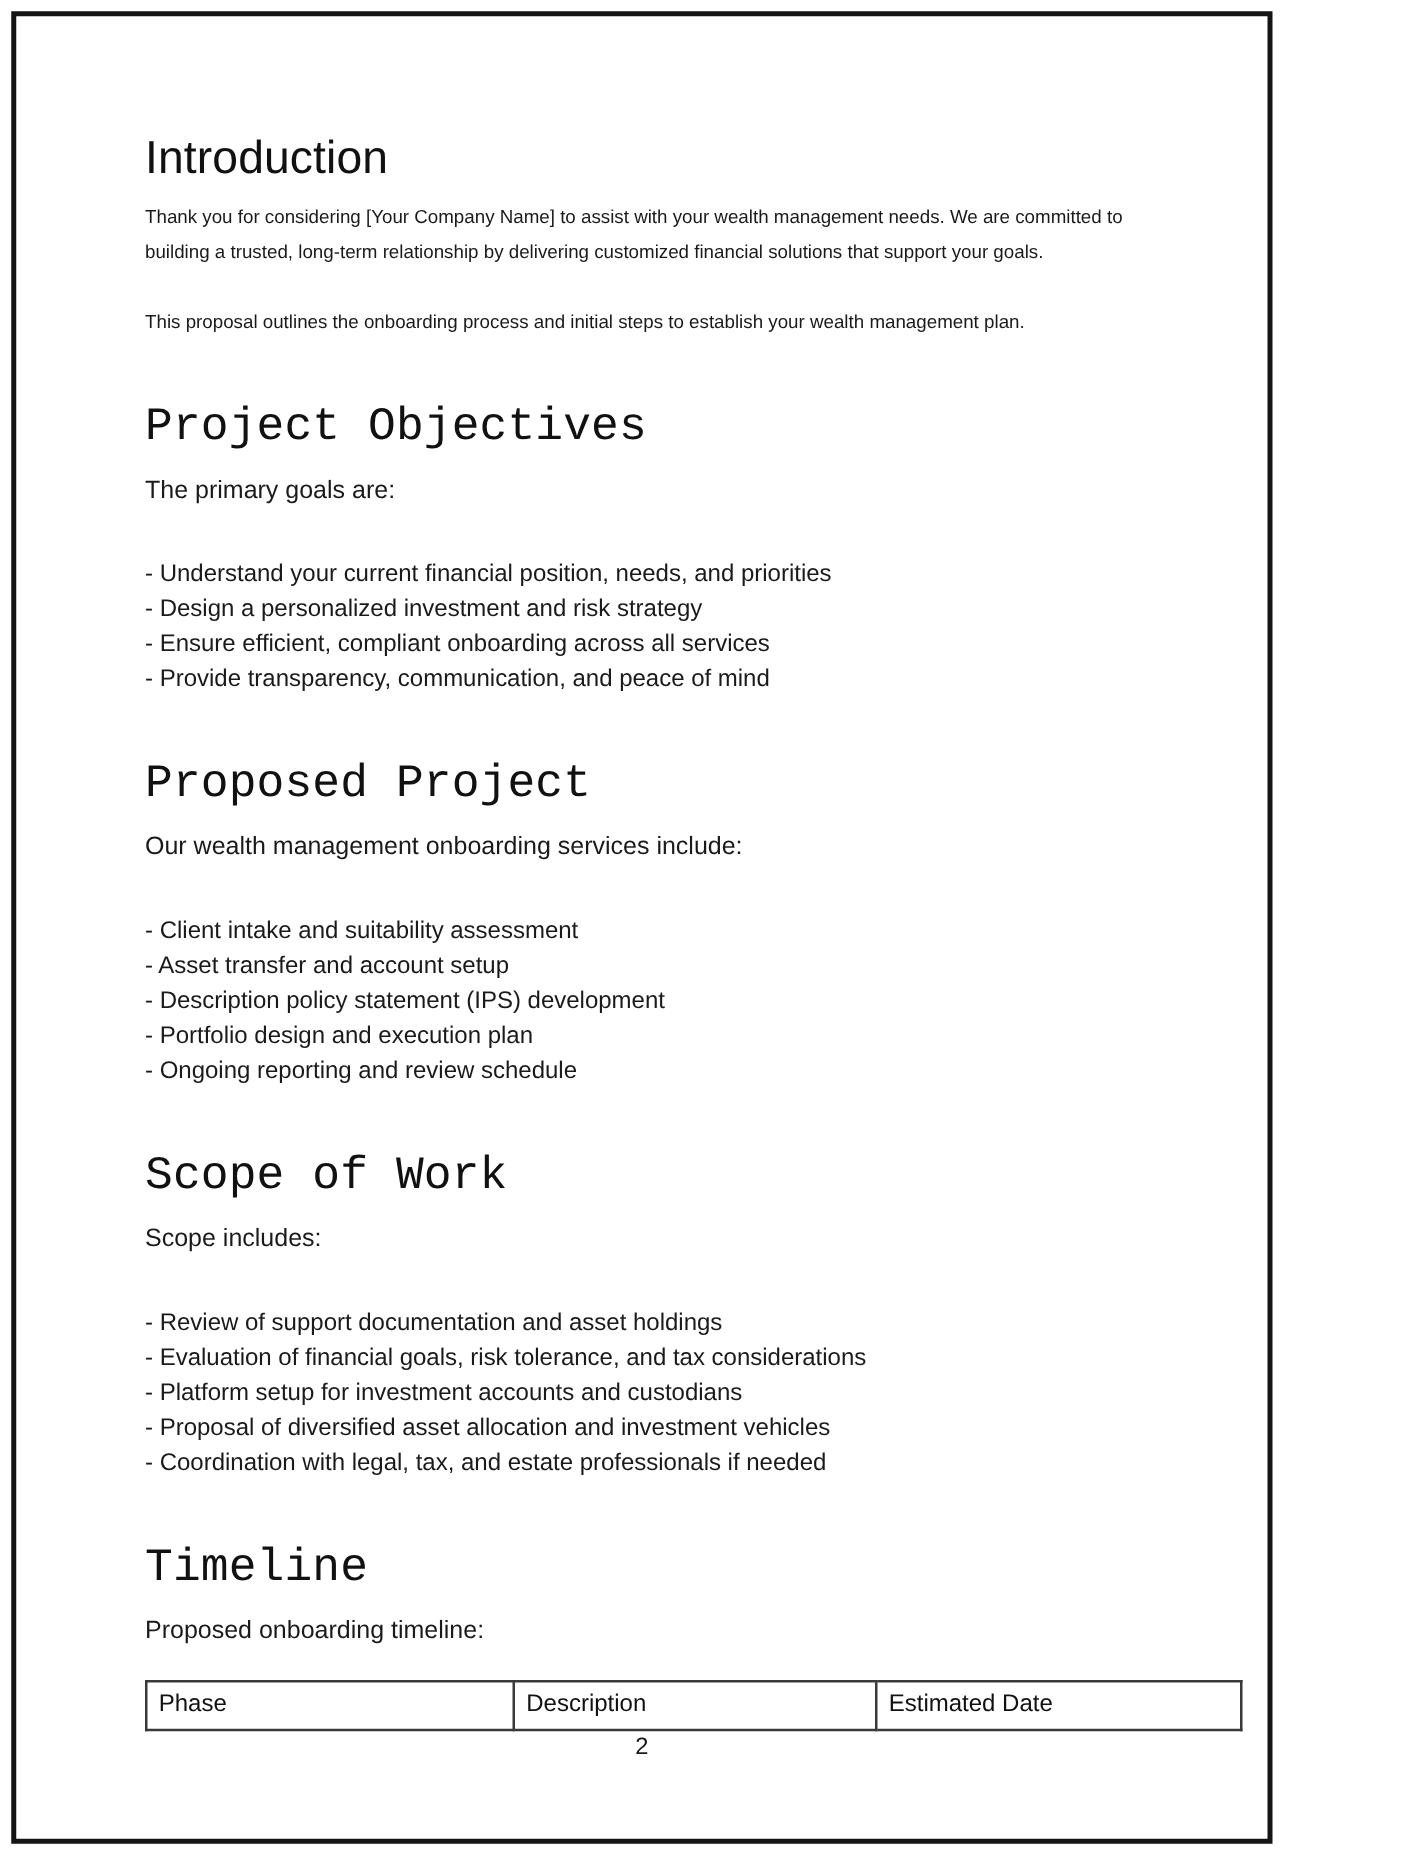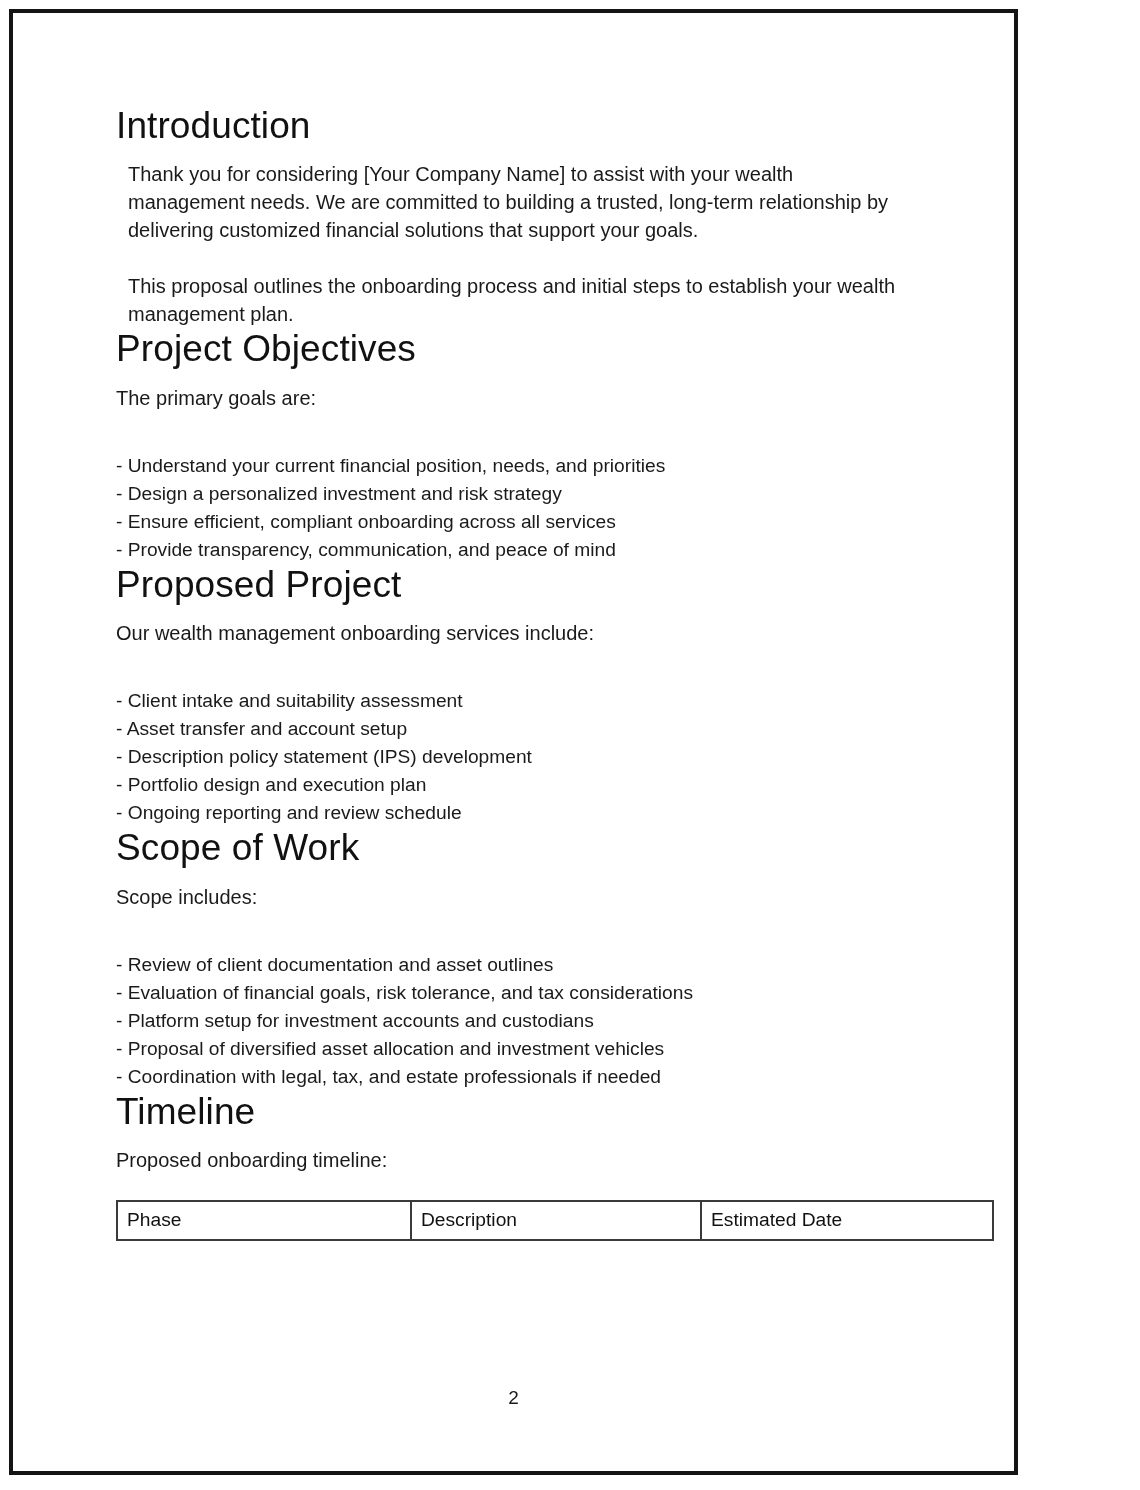--- a/index.html
+++ b/index.html
@@ -41,27 +41,29 @@
   
   h1.section-heading {
     font-size: 37px;
     font-weight: 400;
     line-height: 1.12;
     letter-spacing: 0.1px;
     margin: 0 0 14px 0;
     color: #111111;
   }
   .section.spaced h1.section-heading {
+    margin-top: 50px;
+    font-family: Liberation Mono, monospace;
   }
 
   
   p.body-text {
-    font-size: 20px;
+    font-size: 15px;
     line-height: 28px;
-    margin: 0 0 0 12px;
+    margin: 0 0 0 0;
     color: #1a1a1a;
     max-width: 905px;
   }
   p.body-text + p.body-text {
     margin-top: 28px;
   }
 
   .lead-line {
     font-size: 20px;
     line-height: 28px;
@@ -148,21 +150,21 @@
         <li>- Description policy statement (IPS) development</li>
         <li>- Portfolio design and execution plan</li>
         <li>- Ongoing reporting and review schedule</li>
       </ul>
     </section>
 
     <section class="section spaced">
       <h1 class="section-heading">Scope of Work</h1>
       <p class="lead-line">Scope includes:</p>
       <ul class="dash-list">
-        <li>- Review of client documentation and asset outlines</li>
+        <li>- Review of support documentation and asset holdings</li>
         <li>- Evaluation of financial goals, risk tolerance, and tax considerations</li>
         <li>- Platform setup for investment accounts and custodians</li>
         <li>- Proposal of diversified asset allocation and investment vehicles</li>
         <li>- Coordination with legal, tax, and estate professionals if needed</li>
       </ul>
     </section>
 
     <section class="section spaced">
       <h1 class="section-heading">Timeline</h1>
       <p class="lead-line">Proposed onboarding timeline:</p>

